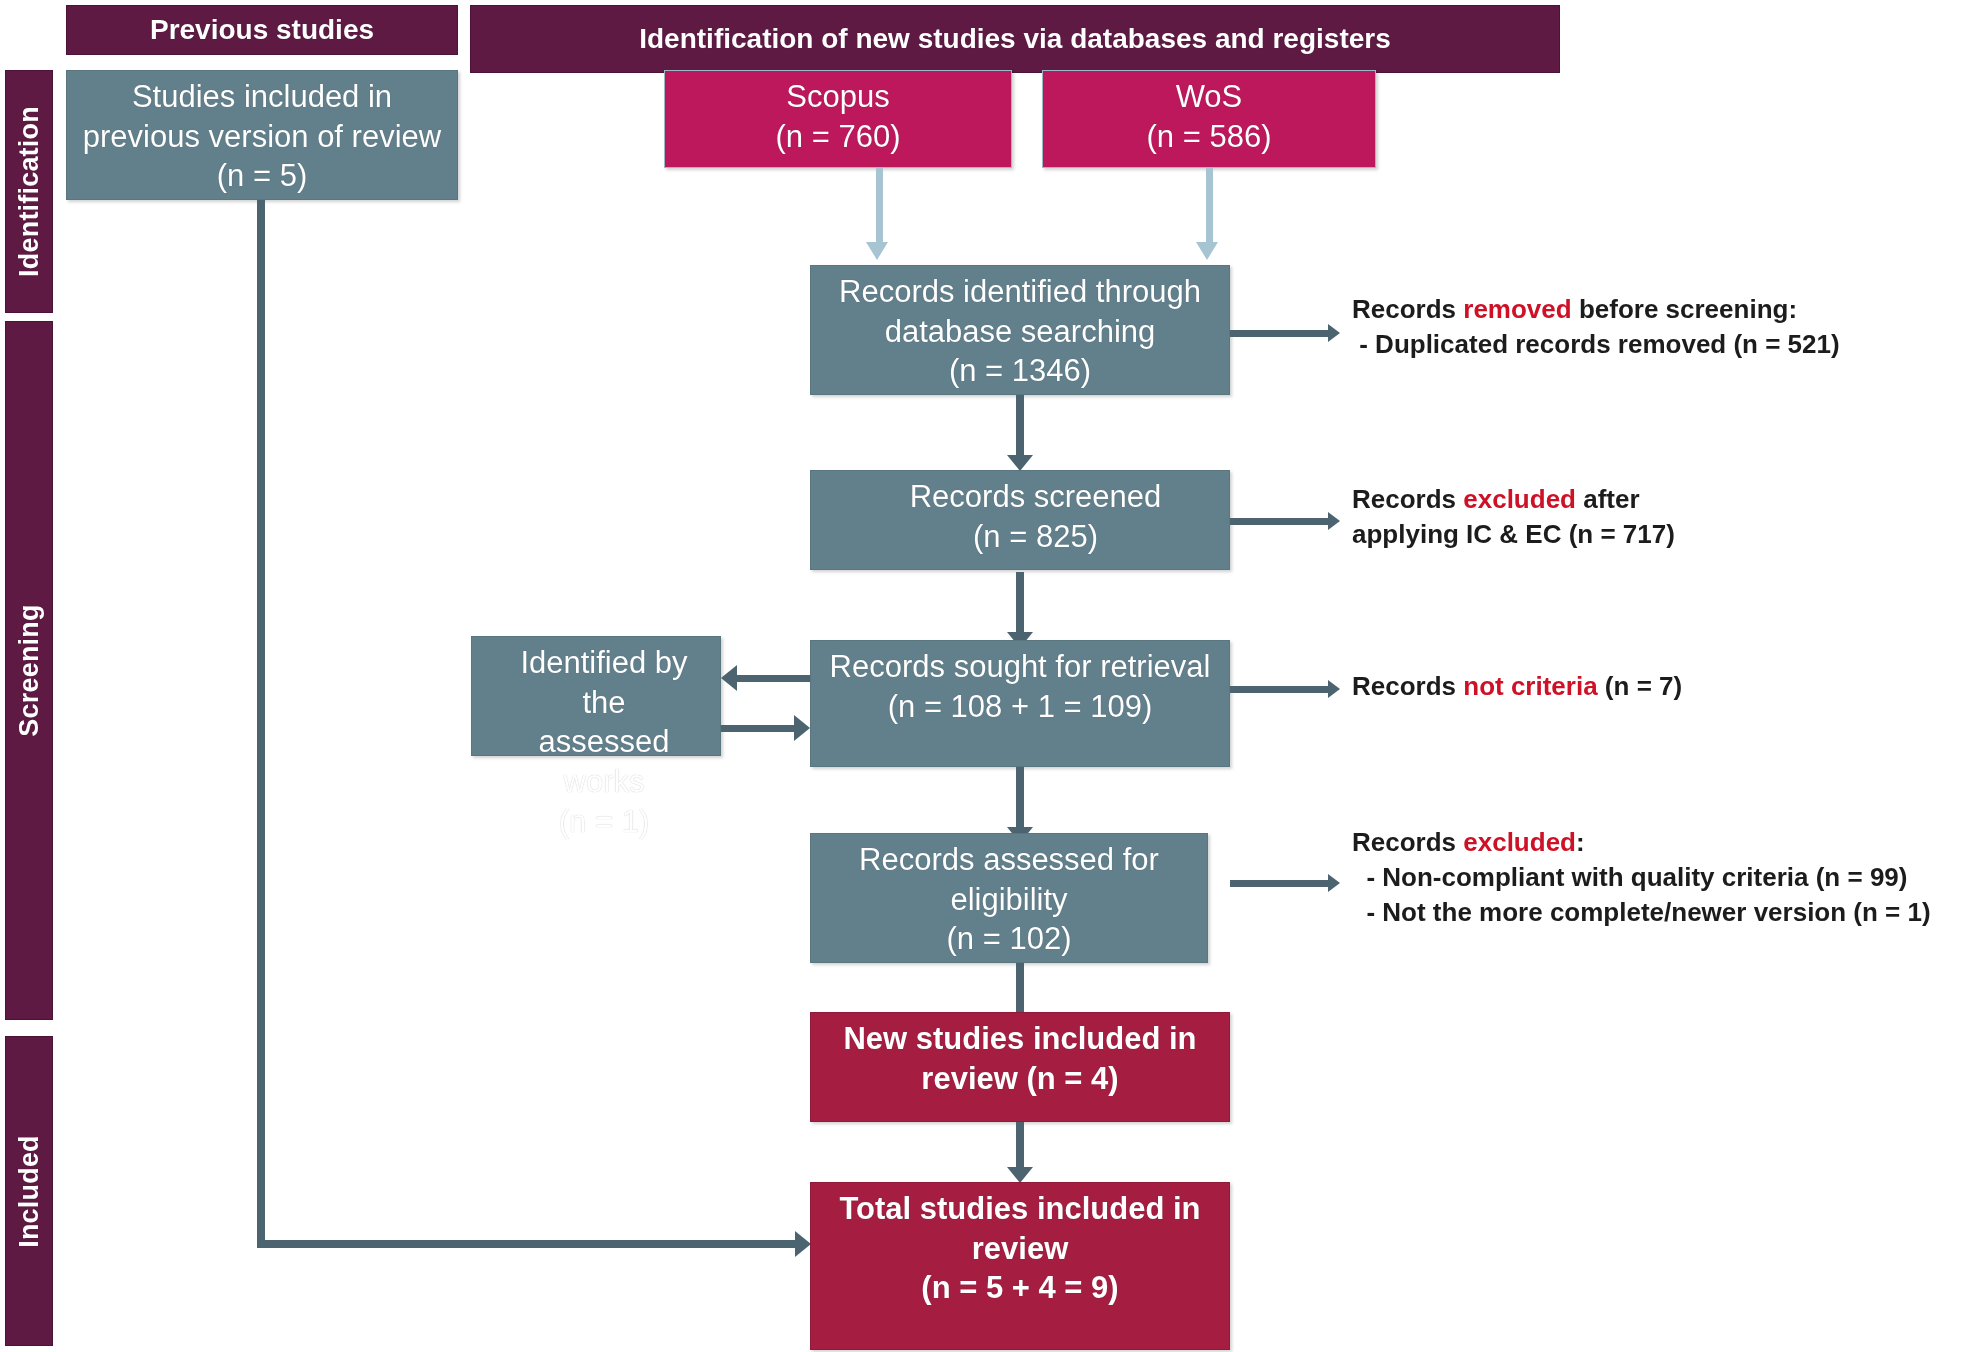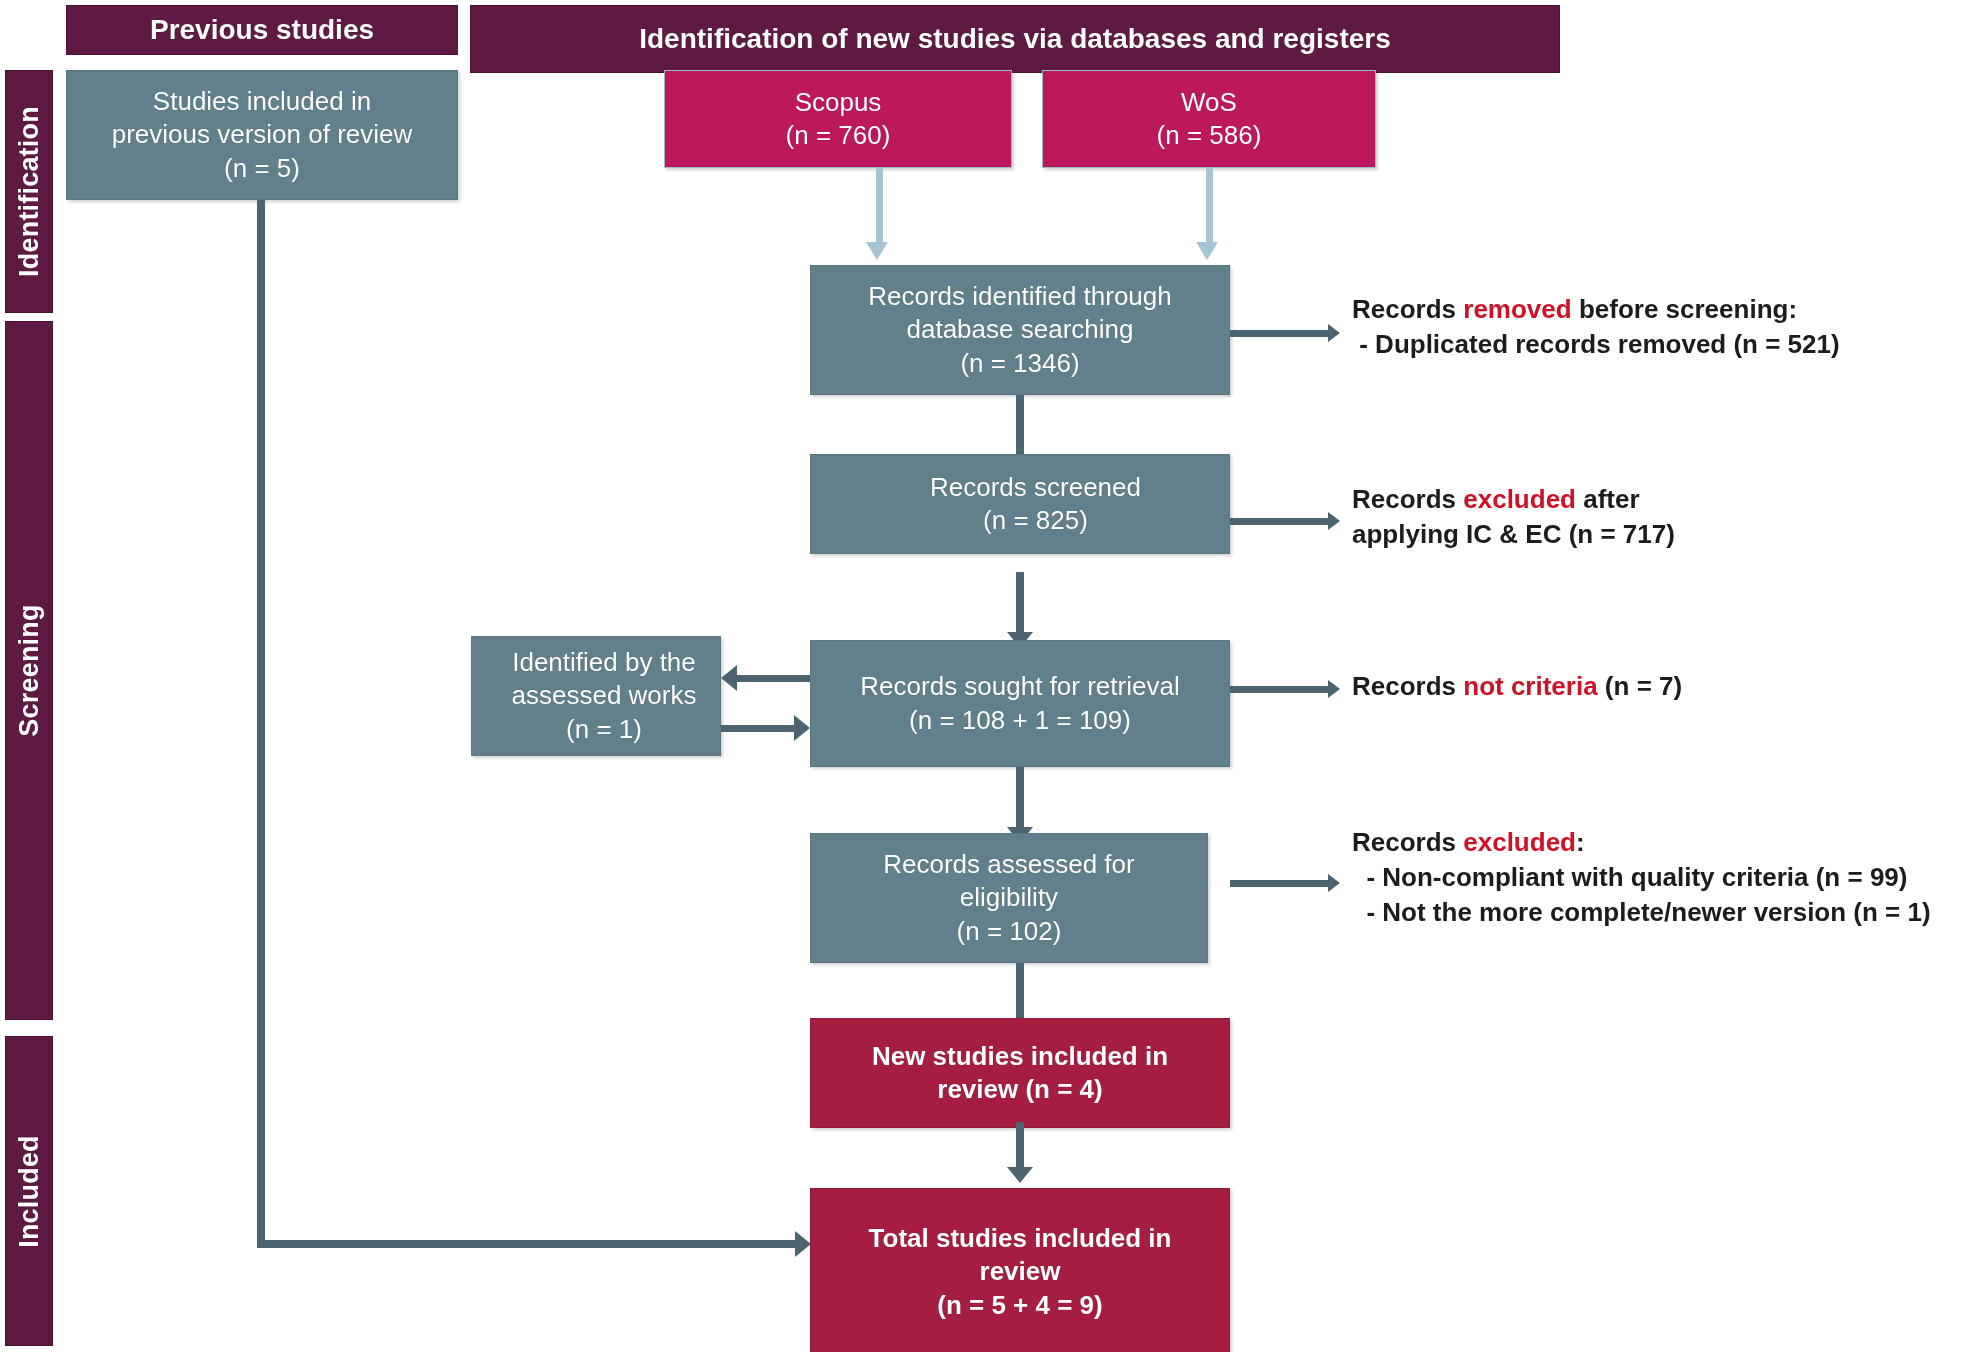--- a/index.html
+++ b/index.html
@@ -53,33 +53,32 @@
     font-size: 28px;
     font-weight: bold;
     text-align: center;
     text-shadow: 0 0 1px rgba(0,0,0,.35);
   }
 
   
   .box {
     position: absolute;
     display: flex;
-    align-items: center;
     justify-content: center;
     text-align: center;
     color: #ffffff;
-    font-size: 26px;
+    font-size: 31px;
     line-height: 1.28;
     padding: 6px 12px;
     box-shadow: 2px 2px 3px rgba(0,0,0,.18);
     text-shadow: 0 0 1px rgba(0,0,0,.3);
   }
   .box.slate  { background: #62808C; border: 1px solid #5a767f; }
   .box.lightblue { background: #be185d; border: 1px solid #9bb9c7; }
-  .box.crimson { background: #A51E41; border: 1px solid #8f1a39; font-weight: bold; margin-top: 6px; }
+  .box.crimson { background: #A51E41; border: 1px solid #8f1a39; font-weight: bold; }
 
   
   .side-note {
     position: absolute;
     color: #1c1c1c;
     font-size: 26px;
     font-weight: bold;
     line-height: 1.34;
     white-space: pre;
   }
@@ -185,21 +184,21 @@
   </div>
 
   <div class="conn" style="left:1230px; top:330px; width:100px; height:7px;"></div>
   <div class="thin-arrow-right" style="left:1328px; top:324px;"></div>
 
   <div class="side-note" style="left:1352px; top:292px;"><span>Records </span><span class="hl">removed</span><span> before screening:</span><br><span> - Duplicated records removed (n = 521)</span></div>
 
   <div class="conn" style="left:1016px; top:395px; width:8px; height:62px;"></div>
   <div class="arrow-down" style="left:1007px; top:455px;"></div>
 
-  <div class="box slate" style="left:810px; top:454px; width:420px; height:100px;padding-left:43px;">
+  <div class="box slate" style="left:810px; top:470px; width:420px; height:100px;padding-left:43px;">
     <div>
       <div>Records screened</div>
       <div>(n = 825)</div>
     </div>
   </div>
 
   <div class="conn" style="left:1230px; top:518px; width:100px; height:7px;"></div>
   <div class="thin-arrow-right" style="left:1328px; top:512px;"></div>
 
   <div class="side-note" style="left:1352px; top:482px;"><span>Records </span><span class="hl">excluded</span><span> after</span><br><span>applying IC &amp; EC (n = 717)</span></div>

